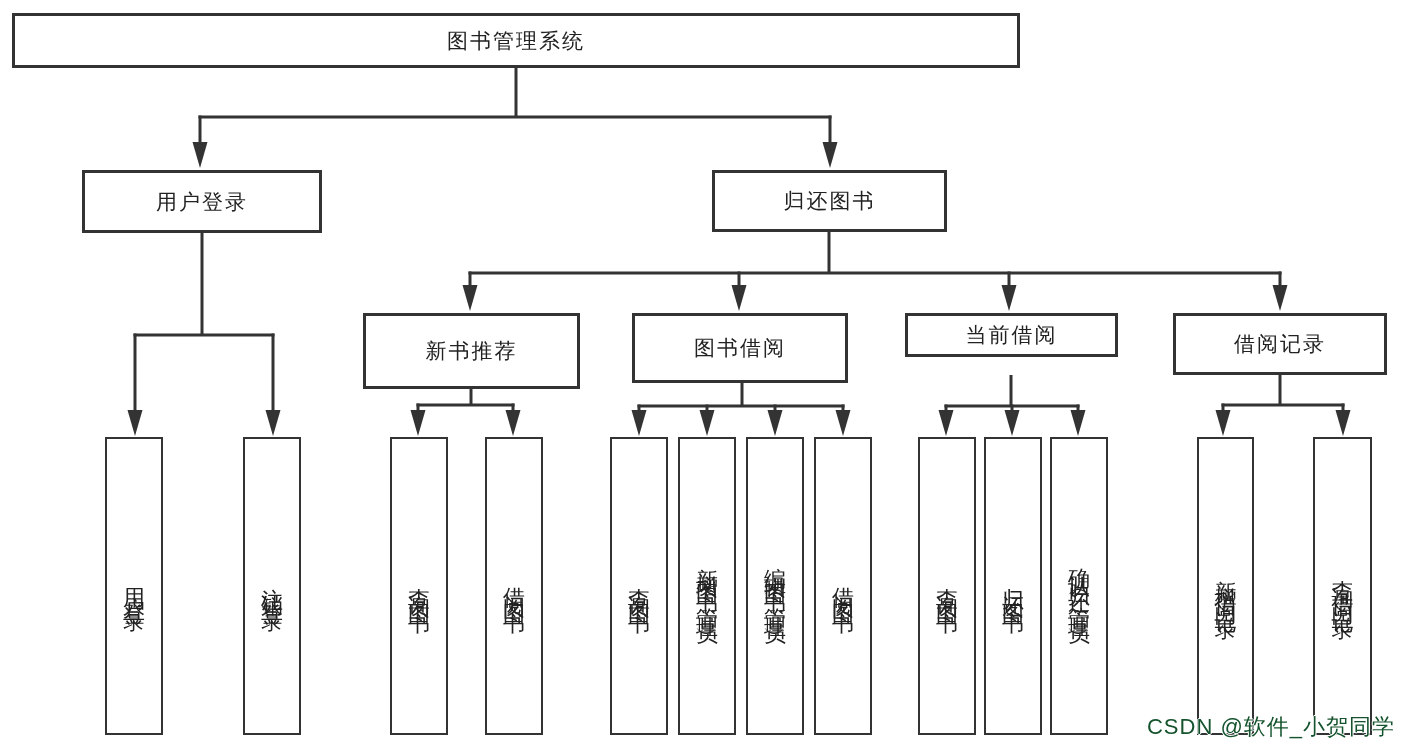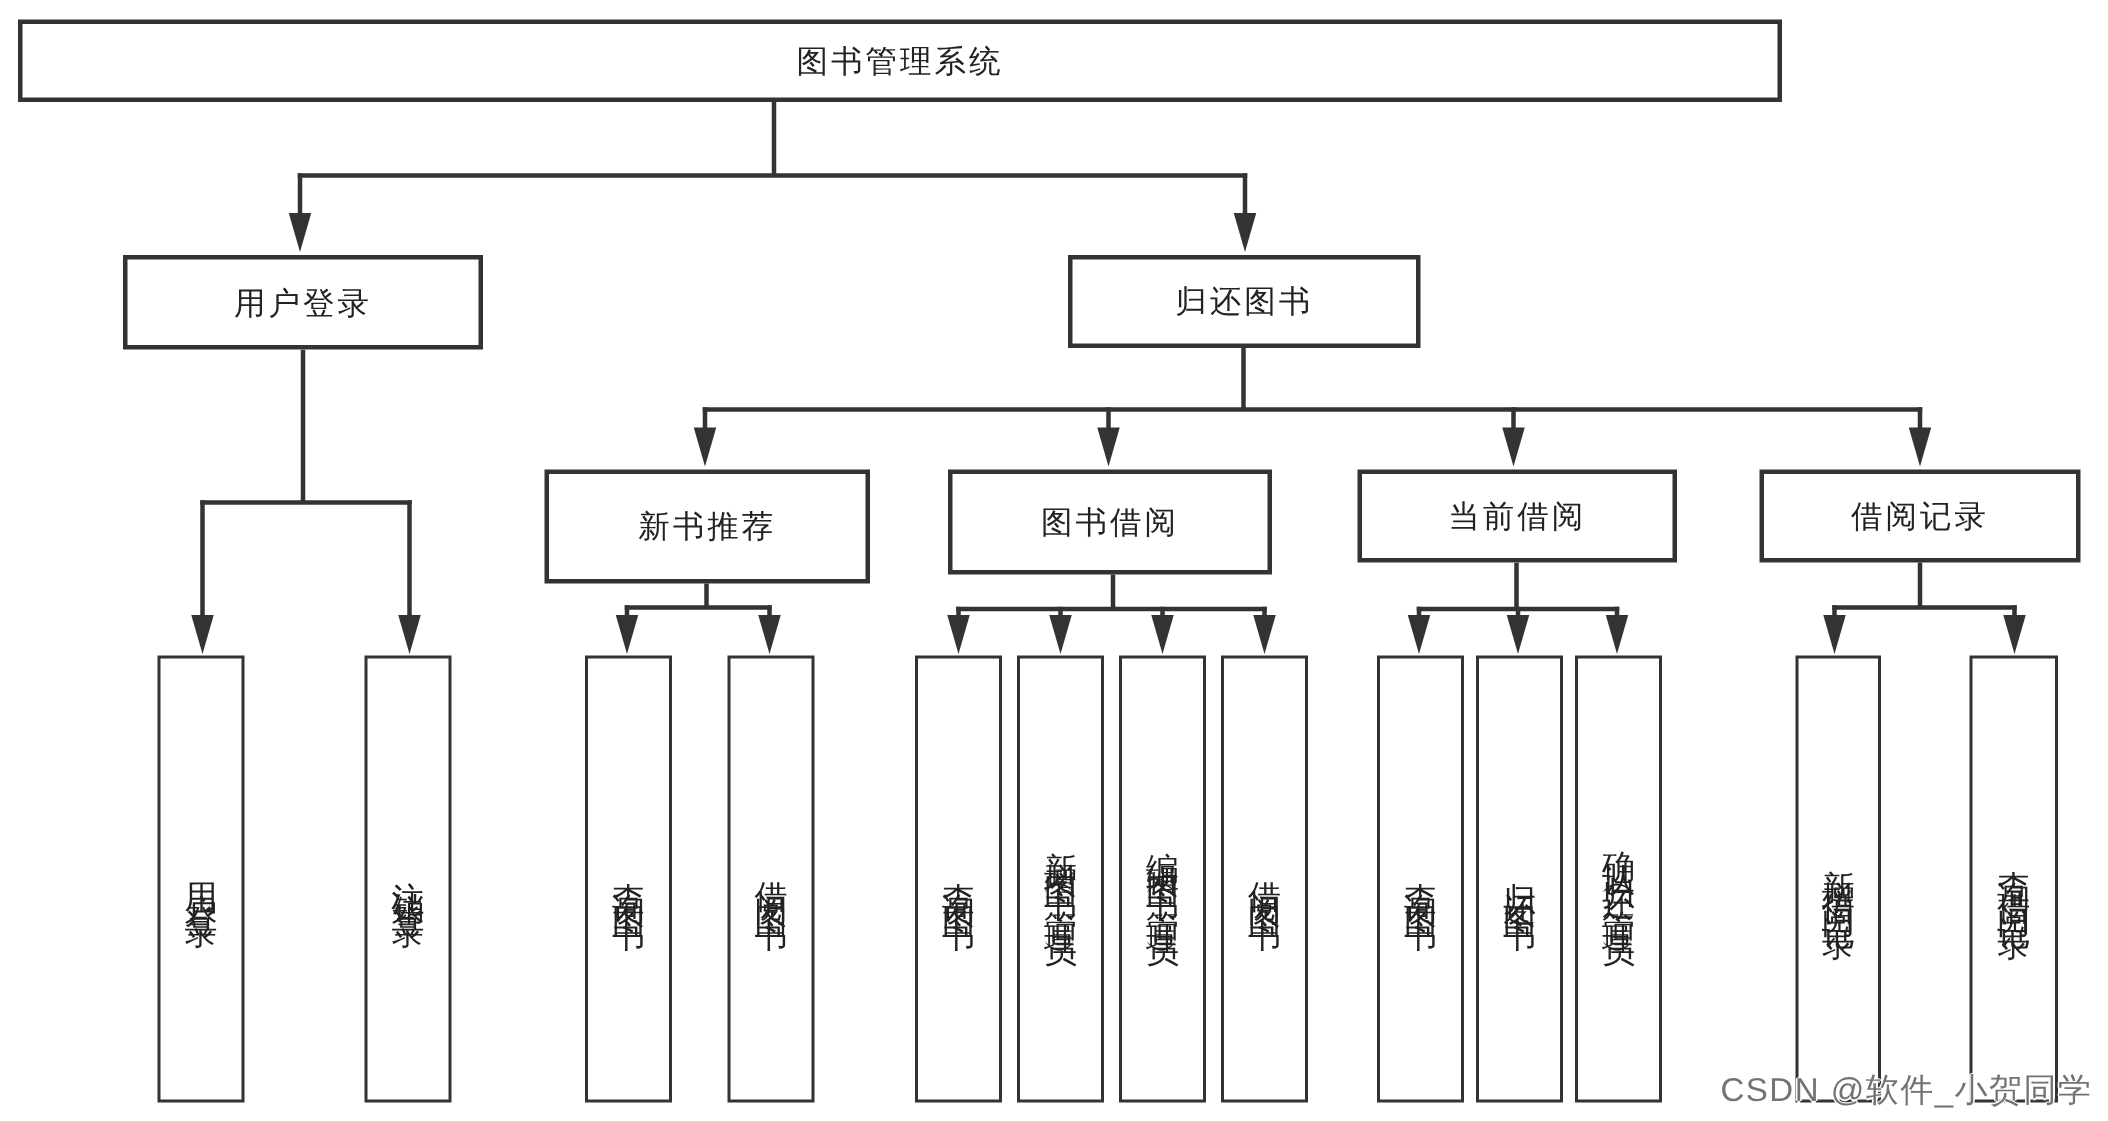--- a/index.html
+++ b/index.html
@@ -15,21 +15,21 @@
     display:flex;align-items:center;justify-content:center;
     font-size:21px;letter-spacing:2px;white-space:nowrap;
   }
   .leaf{border-width:2px;}
   .leaf .lbl{
     writing-mode:vertical-rl;text-orientation:mixed;
     font-size:22px;letter-spacing:8px;line-height:1;white-space:normal;
   }
   .watermark{
     position:absolute;top:712px;right:10px;z-index:5;
-    font-size:22px;letter-spacing:1px;color:#737373;
+    font-size:22px;letter-spacing:1px;color:#14532d;
     text-shadow:0 1px 0 #fff,0 -1px 0 #fff,1px 0 0 #fff,-1px 0 0 #fff;
   }
 </style>
 </head>
 <body>
 
 <div class="stage">
 
   <svg class="connectors" width="1405" height="747" viewBox="0 0 1405 747">
     <g stroke="#333333" stroke-width="3" fill="none">
@@ -90,38 +90,38 @@
       <polygon points="767.5,410 782.5,410 775,436"></polygon>
       <polygon points="835.5,410 850.5,410 843,436"></polygon>
       <polygon points="938.5,410 953.5,410 946,436"></polygon>
       <polygon points="1004.5,410 1019.5,410 1012,436"></polygon>
       <polygon points="1070.5,410 1085.5,410 1078,436"></polygon>
       <polygon points="1215.5,410 1230.5,410 1223,436"></polygon>
       <polygon points="1335.5,410 1350.5,410 1343,436"></polygon>
     </g>
   </svg>
 
-  <div class="box" style="left:12px;top:13px;width:1176px;height:55px">
+  <div class="box" style="left:12px;top:13px;width:1008px;height:55px">
     <span class="lbl">图书管理系统</span>
   </div>
 
   <div class="box" style="left:82px;top:170px;width:240px;height:63px">
     <span class="lbl">用户登录</span>
   </div>
   <div class="box" style="left:712px;top:170px;width:235px;height:62px">
     <span class="lbl">归还图书</span>
   </div>
 
   <div class="box" style="left:363px;top:313px;width:217px;height:76px">
     <span class="lbl">新书推荐</span>
   </div>
   <div class="box" style="left:632px;top:313px;width:216px;height:70px">
     <span class="lbl">图书借阅</span>
   </div>
-  <div class="box" style="left:905px;top:313px;width:213px;height:62px">
+  <div class="box" style="left:905px;top:313px;width:213px;height:44px">
     <span class="lbl">当前借阅</span>
   </div>
   <div class="box" style="left:1173px;top:313px;width:214px;height:62px">
     <span class="lbl">借阅记录</span>
   </div>
 
   <div class="box leaf" style="left:105px;top:437px;width:58px;height:298px">
     <span class="lbl">用户登录</span>
   </div>
   <div class="box leaf" style="left:243px;top:437px;width:58px;height:298px">

